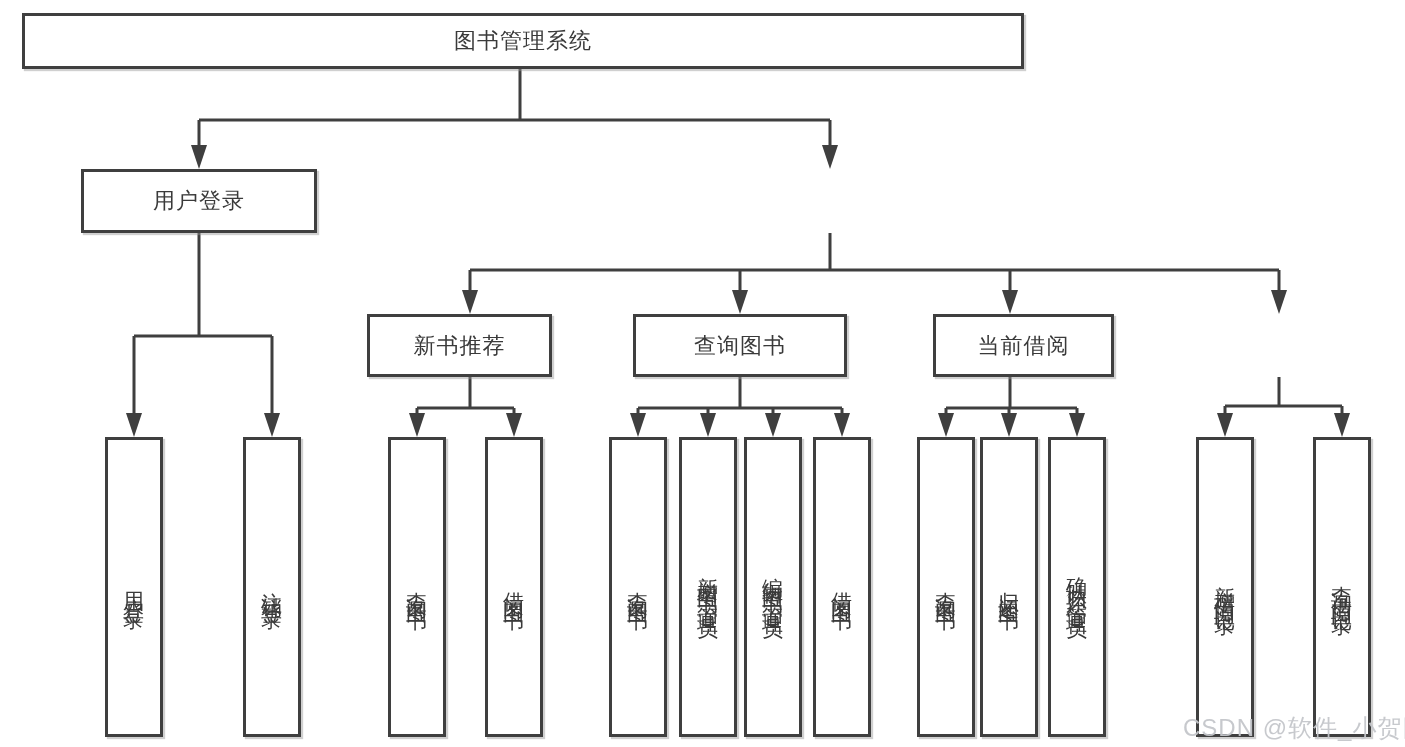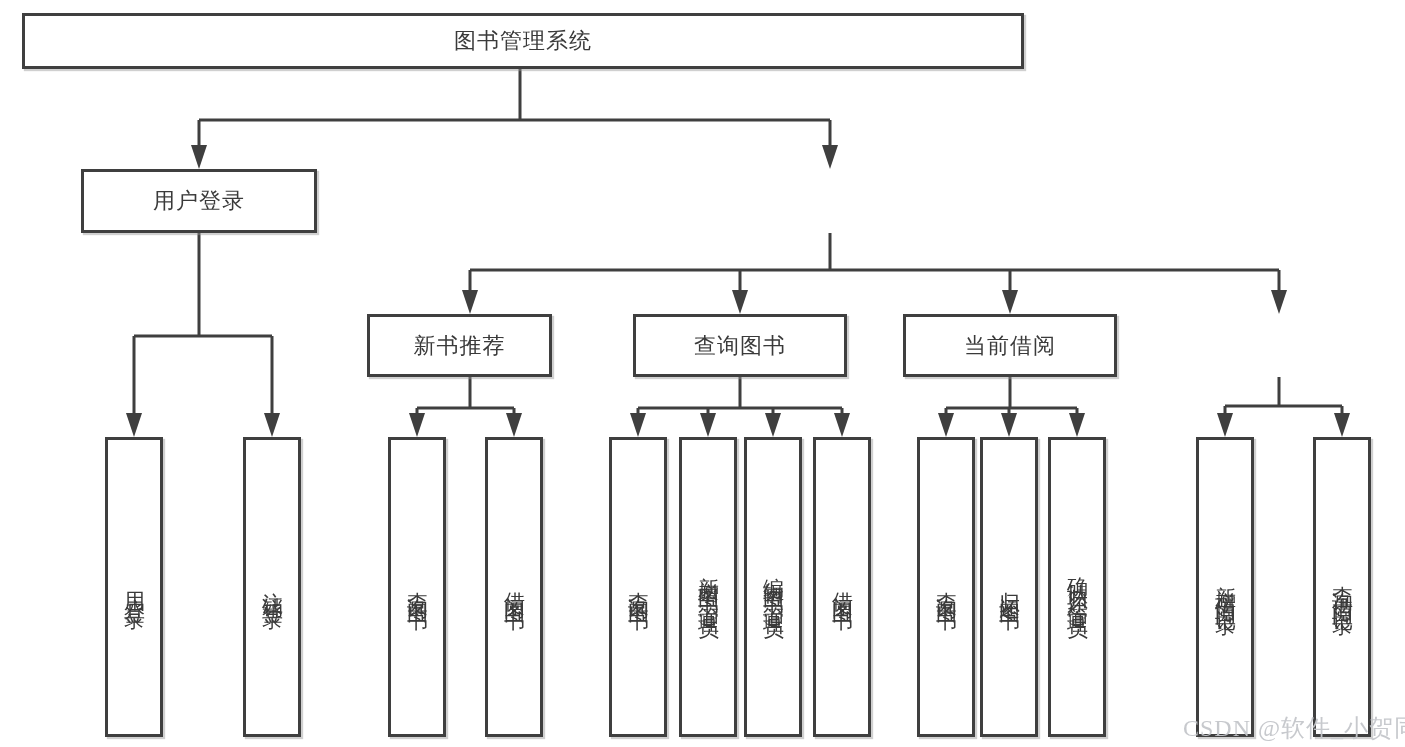--- a/index.html
+++ b/index.html
@@ -1,21 +1,21 @@
 <!DOCTYPE html>
 <html><head>
 <meta charset="utf-8">
 <style>
   html, body { margin: 0; padding: 0; background: #ffffff; }
   .stage {
     position: relative;
     width: 1405px;
     height: 747px;
     background: #ffffff;
-    font-family: Liberation Serif, serif;
+    font-family: Liberation Sans, sans-serif;
     overflow: hidden;
   }
   .connectors {
     position: absolute;
     left: 0; top: 0;
     width: 1405px; height: 747px;
     pointer-events: none;
   }
   .node {
     position: absolute;
@@ -107,21 +107,21 @@
   <div class="node h" style="left:81px;top:169px;width:236px;height:64px">
     <span>用户登录</span>
   </div>
 
   <div class="node h" style="left:367px;top:314px;width:185px;height:63px">
     <span>新书推荐</span>
   </div>
   <div class="node h" style="left:633px;top:314px;width:214px;height:63px">
     <span>查询图书</span>
   </div>
-  <div class="node h" style="left:903px;top:314px;width:214px;height:63px">
+  <div class="node h" style="left:933px;top:314px;width:181px;height:63px">
     <span>当前借阅</span>
   </div>
 
   <div class="node v" style="left:105px;top:437px;width:58px;height:300px">
     <span>用户登录</span>
   </div>
   <div class="node v" style="left:243px;top:437px;width:58px;height:300px">
     <span>注销登录</span>
   </div>
 

